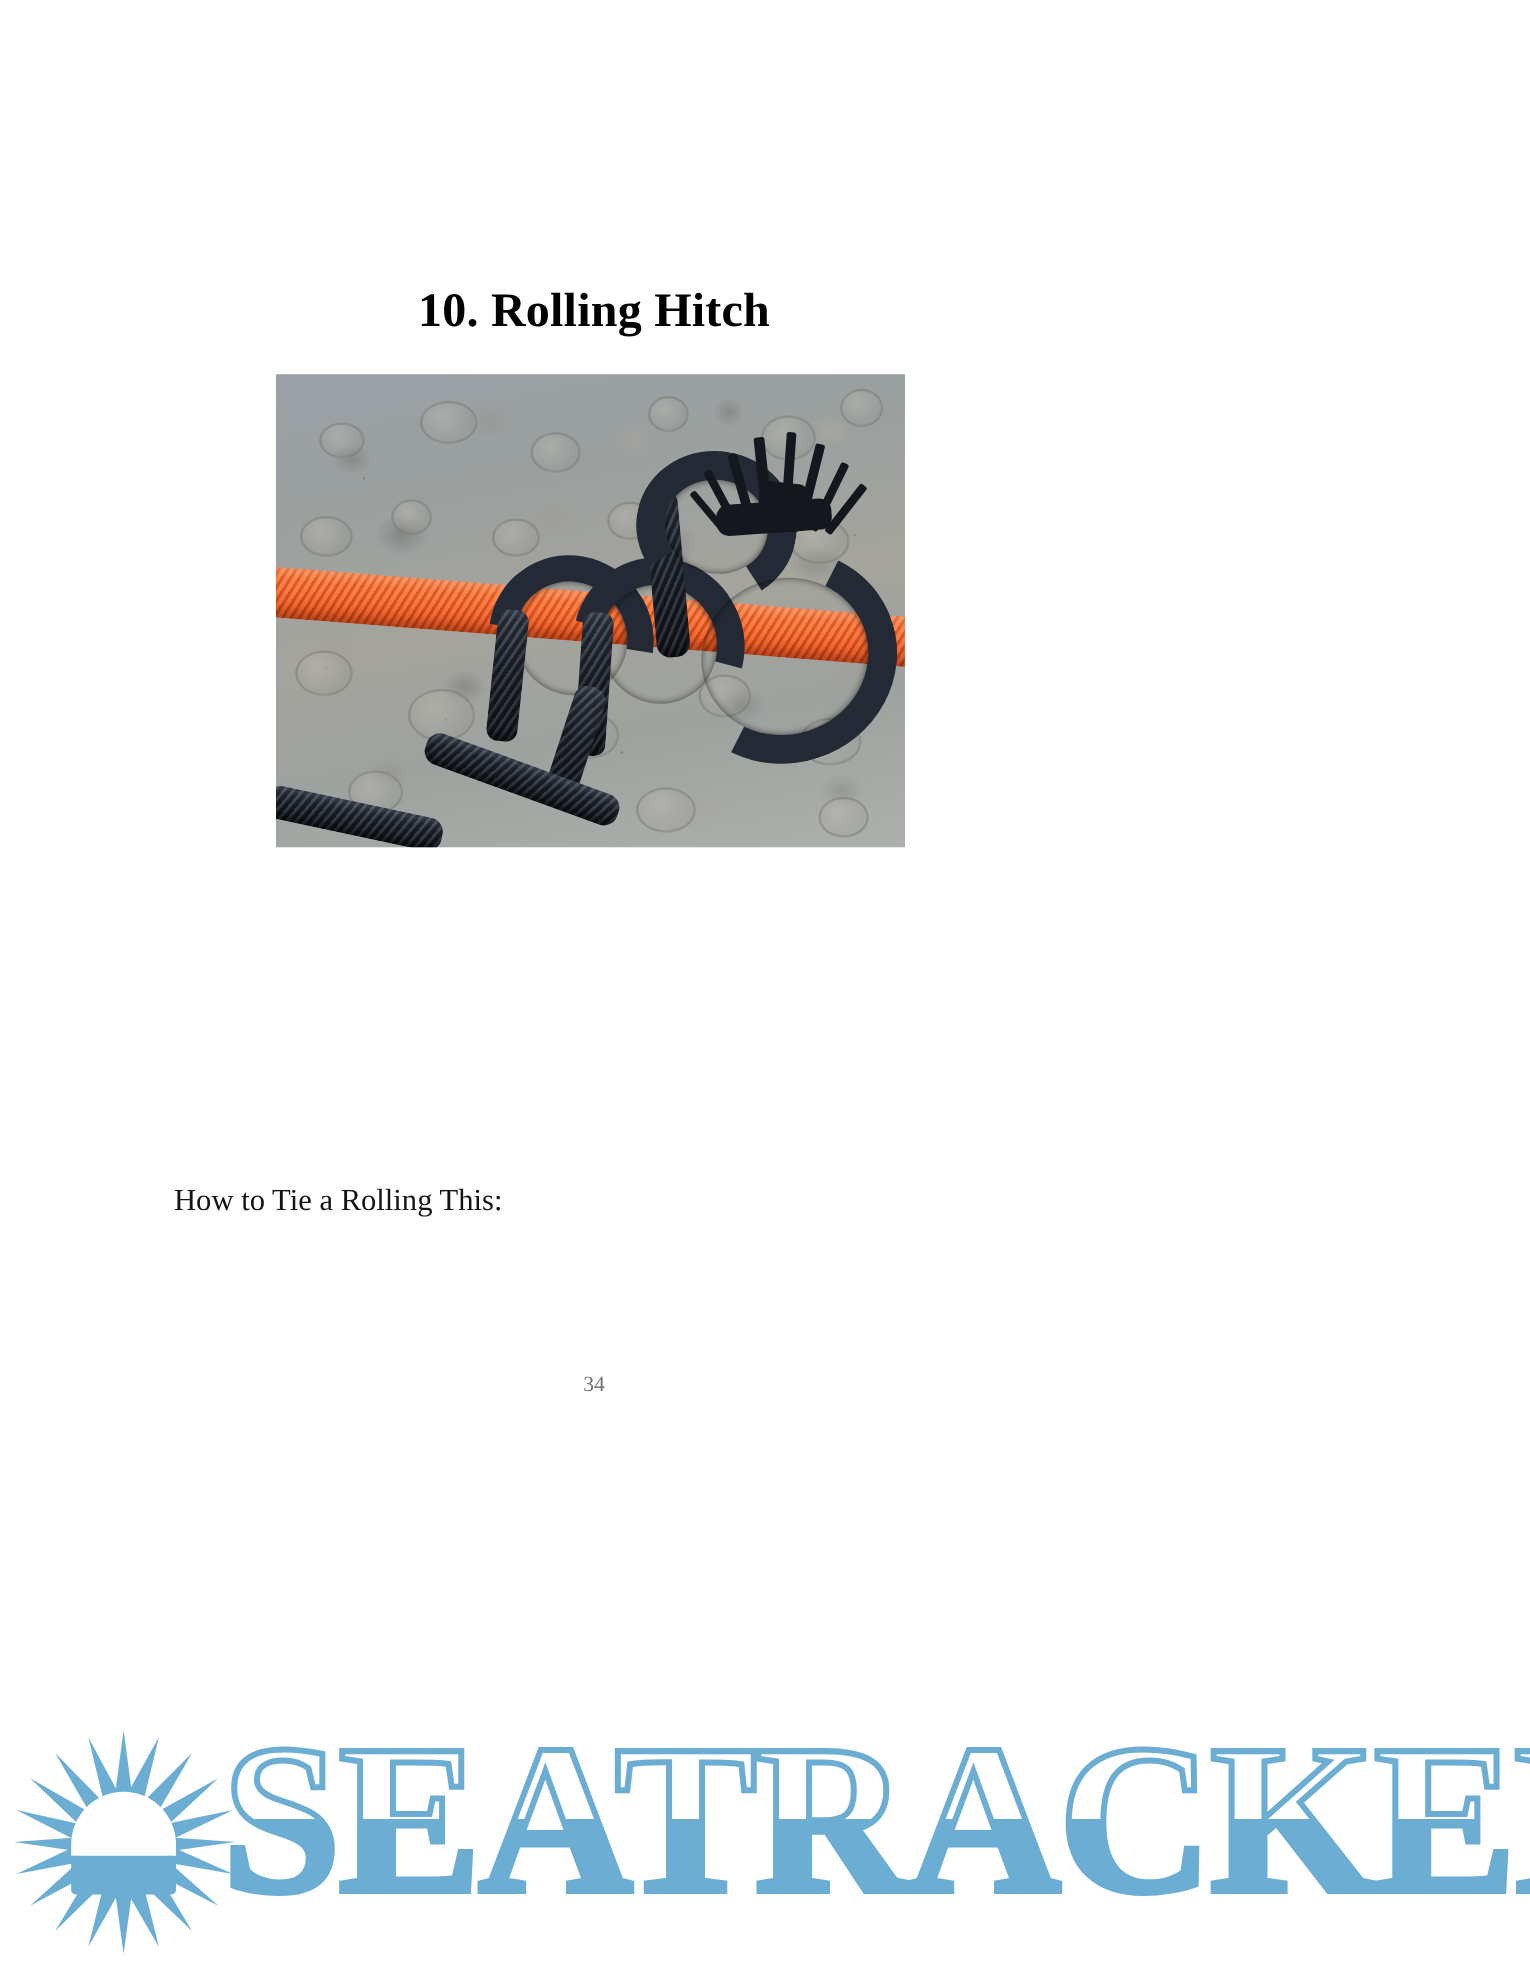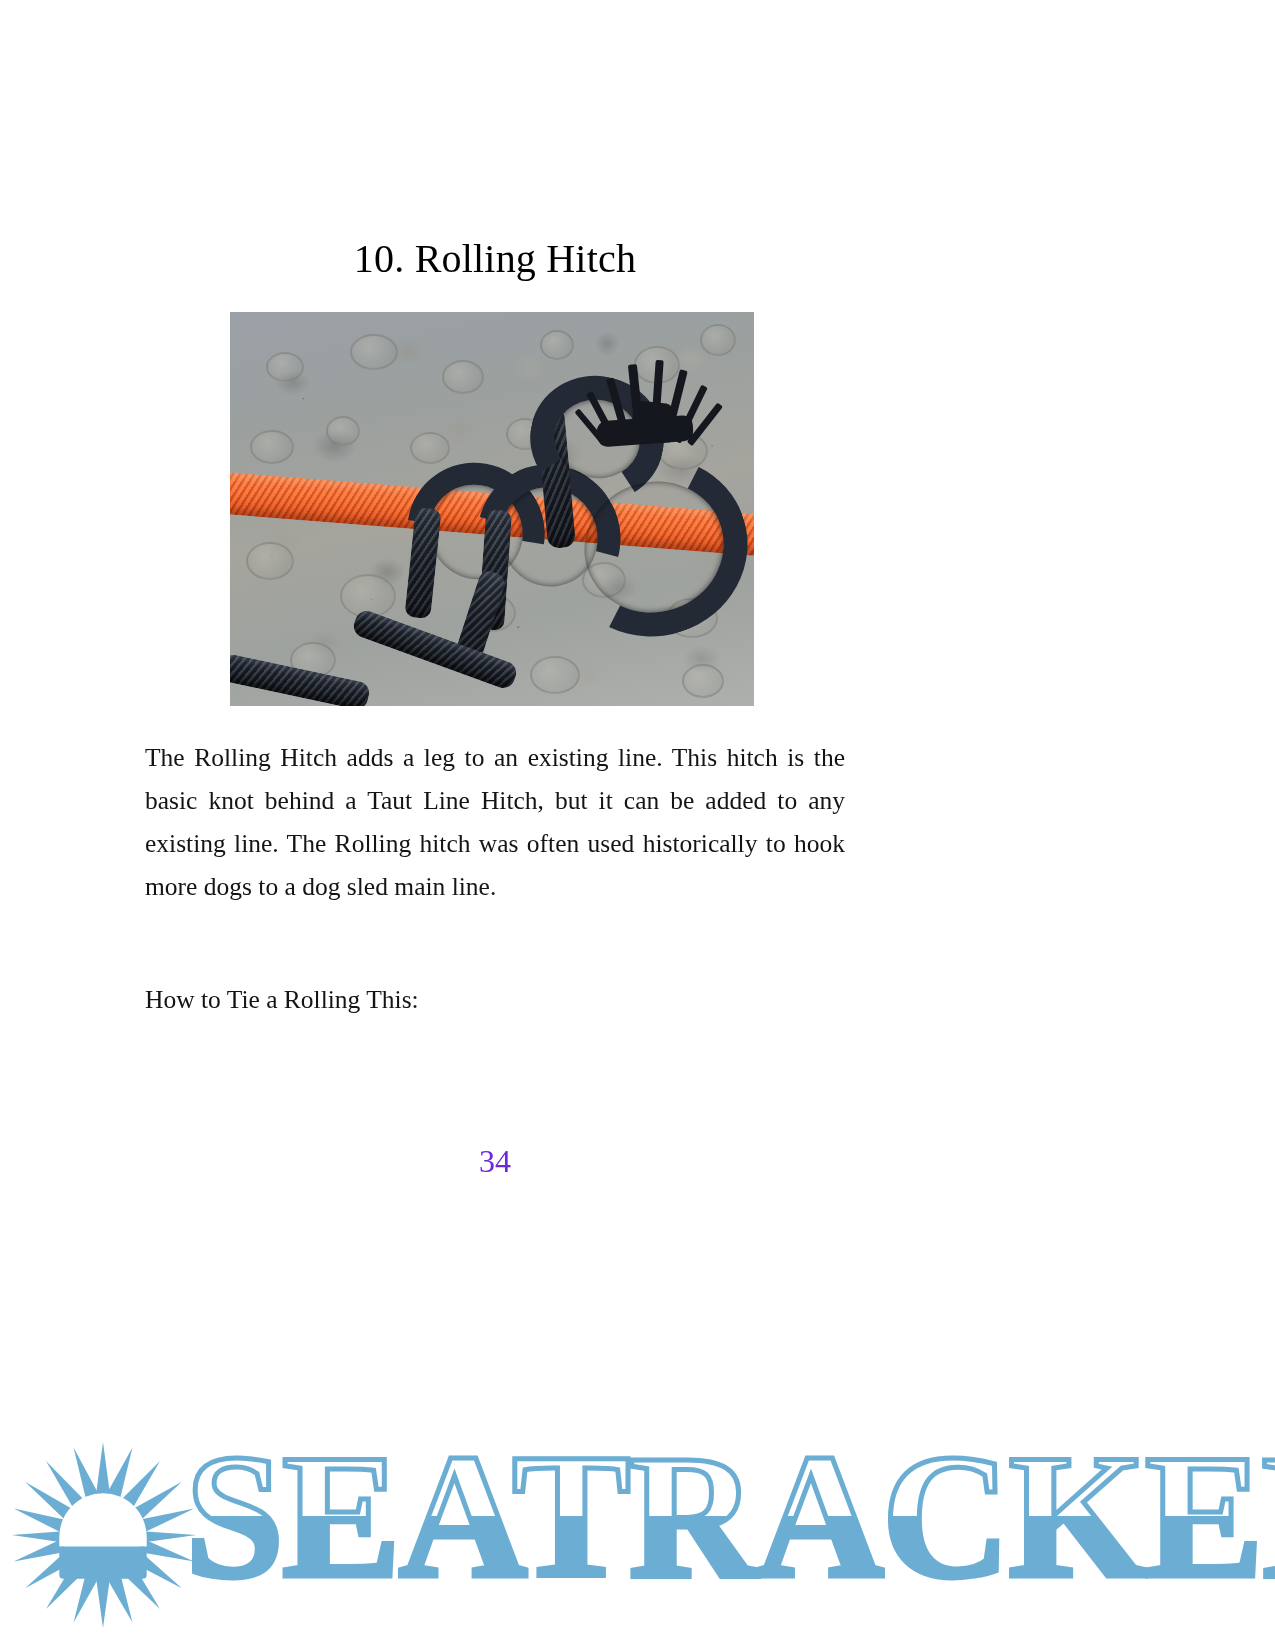--- a/index.html
+++ b/index.html
@@ -25,21 +25,21 @@
   }
 
   
   .page-title {
     position: absolute;
     left: 145px;
     top: 236px;
     width: 700px;
     text-align: center;
     font-size: 40px;
-    font-weight: normal;
+    font-weight: bold;
     letter-spacing: 0.2px;
     color: #000000;
     font-family: "Liberation Serif", "DejaVu Serif", serif;
     line-height: 1.15;
   }
 
   
   .photo-frame {
     position: absolute;
     left: 230px;
@@ -161,22 +161,22 @@
     font-size: 25.5px;
     line-height: 43px;
     color: #141414;
   }
   .page-number {
     position: absolute;
     left: 145px;
     top: 1143px;
     width: 700px;
     text-align: center;
-    font-size: 32px;
-    color: #6d28d9;
+    font-size: 18px;
+    color: #737373;
   }
 
   
   .watermark {
     position: absolute;
     left: 0px;
     top: 1378px;
     width: 1275px;
     height: 272px;
     pointer-events: none;
@@ -257,21 +257,20 @@
         <div class="fray" style="left:80px; top:26px; width:8px;  height:74px; transform:rotate(14deg);"></div>
         <div class="fray" style="left:92px; top:38px; width:7px;  height:62px; transform:rotate(26deg);"></div>
         <div class="fray" style="left:104px;top:52px; width:7px;  height:50px; transform:rotate(38deg);"></div>
         <div class="fray" style="left:20px; top:58px; width:6px;  height:44px; transform:rotate(-40deg);"></div>
         <div class="fray" style="left:48px; top:60px; width:40px; height:40px; border-radius:8px; transform:rotate(6deg);"></div>
         <div class="fray" style="left:16px; top:76px; width:96px; height:26px; border-radius:10px; transform:rotate(-4deg);"></div>
       </div>
     </div>
   </div>
 
-  <div class="body-text">The Rolling Hitch adds a leg to an existing line. This hitch is the basic knot behind a Taut Line Hitch, but it can be added to any existing line. The Rolling hitch was often used historically to hook more dogs to a dog sled main line.</div>
 
   <div class="howto">How to Tie a Rolling This:</div>
 
   <div class="page-number">34</div>
 
   <div class="watermark">
     <svg class="wm-sun" viewBox="0 0 200 200">
       <g fill="#6caed3">
         <g id="rays">
           <polygon points="100,2 108,62 92,62"></polygon>

